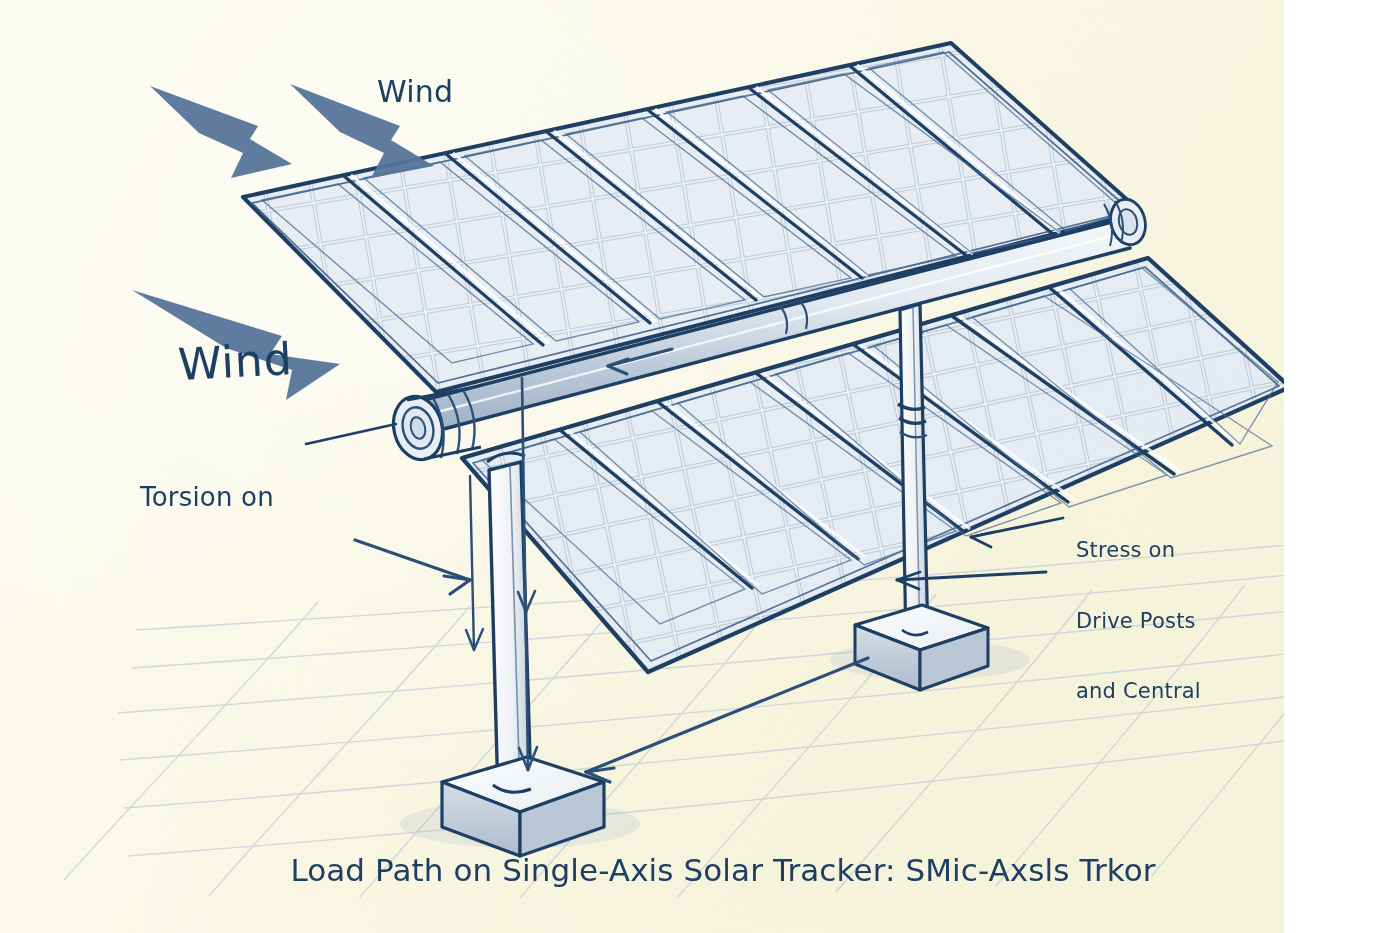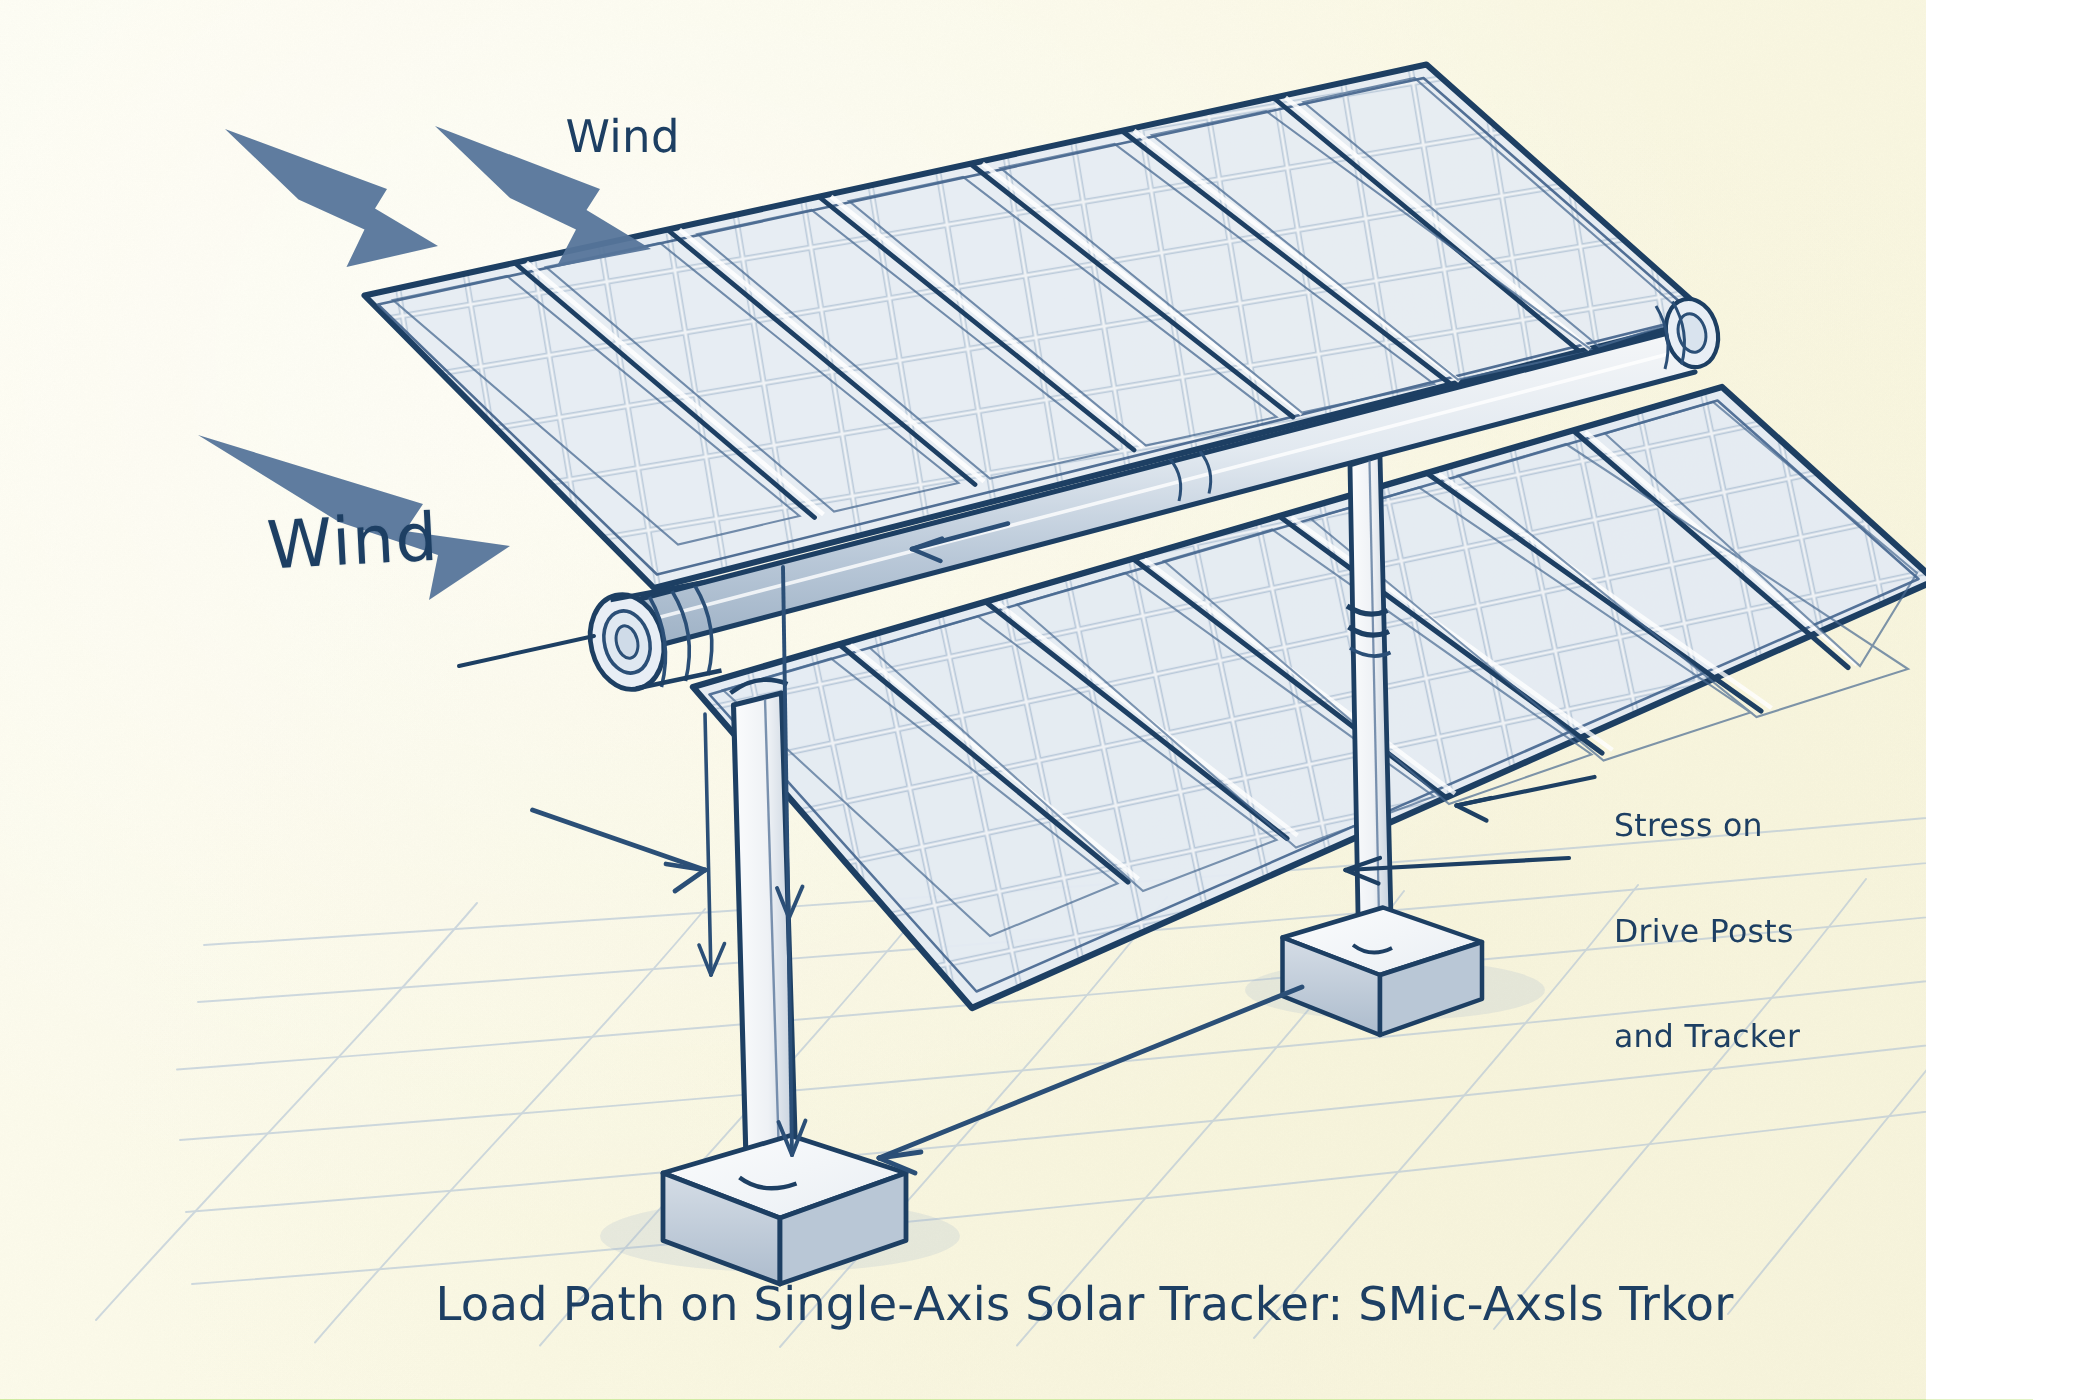--- a/index.html
+++ b/index.html
@@ -359,23 +359,24 @@
       <path d="M897,580 L920,572"></path>
       <path d="M897,580 L919,589"></path>
     </g>
   </svg>
 
   <div class="label" id="label-wind-top">Wind</div>
 
   <div class="label" id="label-wind-big">Wind</div>
 
   <div class="label" id="label-torsion">
+    <div>Torsion on</div>
   </div>
 
   <div class="label" id="label-stress">
     <div>Stress on</div>
     <div>Drive Posts</div>
-    <div>and Tracker</div>
+    <div>and Central</div>
   </div>
 
   <div class="label" id="caption">Load Path on Single-Axis Solar Tracker: SMic-Axsls Trkor</div>
 
 </div>
 
 </body></html>

